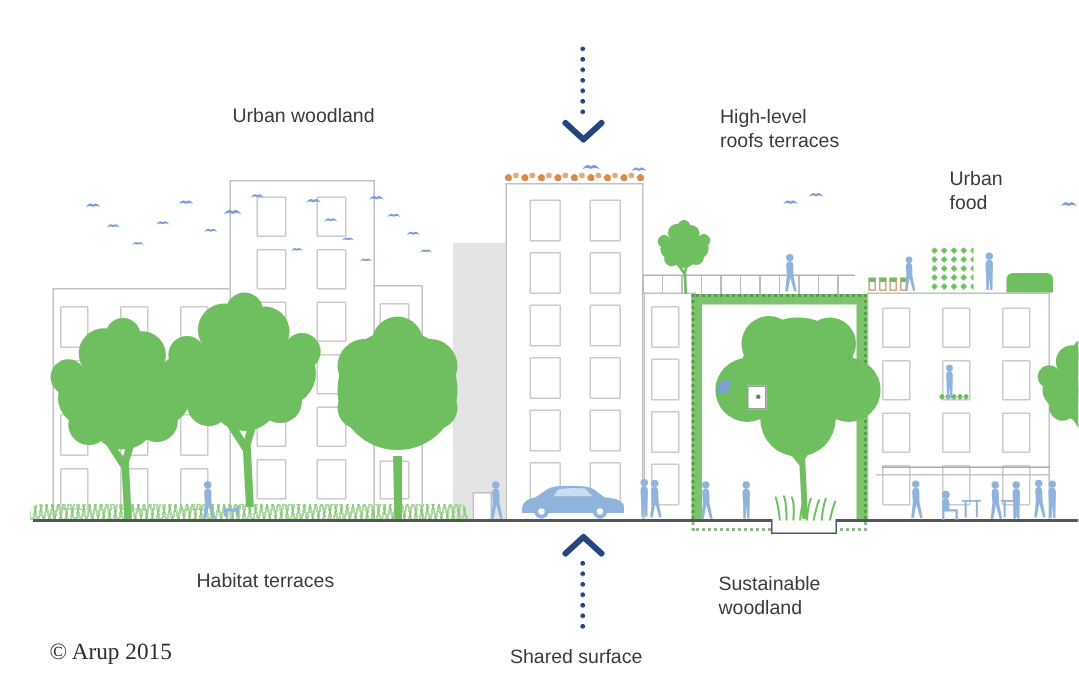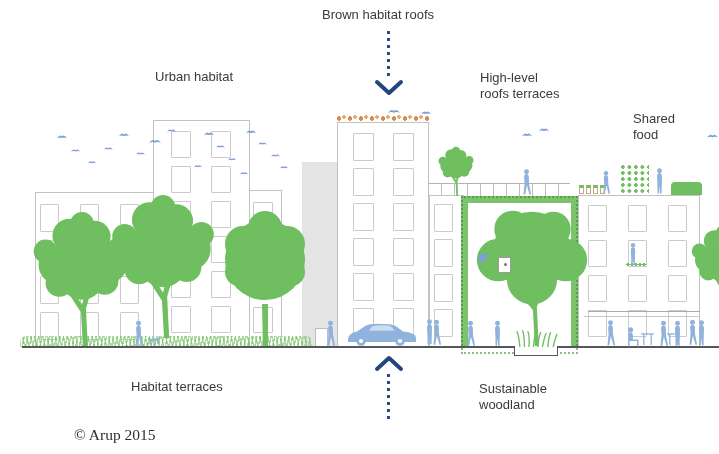--- a/index.html
+++ b/index.html
@@ -7,21 +7,21 @@
           font-family:"Liberation Sans","DejaVu Sans",sans-serif;}
   #canvas *{box-sizing:border-box;}
   .abs{position:absolute;}
   
   .bld{position:absolute;background:#fff;border:1.2px solid var(--outline-gray);border-bottom:none;}
   .win-grid{display:grid;}
   .win{border:1.2px solid var(--window-gray);background:#fff;border-radius:1px;}
   .massing{position:absolute;background:var(--massing-gray);}
   
   .lbl{position:absolute;font-size:13px;line-height:15.5px;color:var(--text-gray);white-space:pre-line;}
-  .copy{position:absolute;font-family:"Liberation Serif","DejaVu Serif",serif;font-size:15.5px;color:#2e2e2e;margin-left:41px;}
+  .copy{position:absolute;font-family:"Liberation Serif","DejaVu Serif",serif;font-size:15.5px;color:#2e2e2e;}
   
   .sprite{position:absolute;overflow:visible;}
   .tree{color:var(--tree-green);}
   .person{color:var(--figure-blue);}
   .bird{position:absolute;color:var(--bird-blue);}
   #ground-line{position:absolute;left:22px;top:346px;width:697px;height:1.7px;background:var(--ground-gray);}
   #drain-notch{position:absolute;left:514px;top:346px;width:44px;height:10px;background:#fff;
     border:1.6px solid var(--ground-gray);border-top:none;}
   #grass-left{position:absolute;left:20px;top:336px;width:292px;height:11px;border-radius:6px 6px 0 0;
     background-image:repeating-linear-gradient(78deg, rgba(111,190,95,.55) 0 1.5px, transparent 1.5px 4px),
@@ -419,24 +419,24 @@
 
   <div class="dotline" id="arrow-down-dots"></div>
   <svg class="chev" style="left:374px;top:79px;width:30px;height:17px" viewBox="0 0 30 17">
     <path d="M3,3 L15,14 L27,3" fill="none" stroke="currentColor" stroke-width="4" stroke-linecap="round" stroke-linejoin="round"></path>
   </svg>
   <svg class="chev" style="left:374px;top:355px;width:30px;height:17px" viewBox="0 0 30 17">
     <path d="M3,14 L15,3 L27,14" fill="none" stroke="currentColor" stroke-width="4" stroke-linecap="round" stroke-linejoin="round"></path>
   </svg>
   <div class="dotline" id="arrow-up-dots"></div>
 
-  <div class="lbl" style="left:322px;top:7px">Brown habitat roofs</div>
-  <div class="lbl" style="left:155px;top:69px">Urban habitat</div>
+  <div class="lbl" style="left:155px;top:69px">Urban woodland</div>
   <div class="lbl" style="left:480px;top:70px">High-level
 roofs terraces</div>
-  <div class="lbl" style="left:633px;top:111px">Shared
+  <div class="lbl" style="left:633px;top:111px">Urban
 food</div>
   <div class="lbl" style="left:131px;top:379px">Habitat terraces</div>
   <div class="lbl" style="left:479px;top:381px">Sustainable
 woodland</div>
+  <div class="lbl" style="left:340px;top:430px">Shared surface</div>
   <div class="copy" style="left:33px;top:426px">© Arup 2015</div>
 
 </div>
 
 </body></html>

